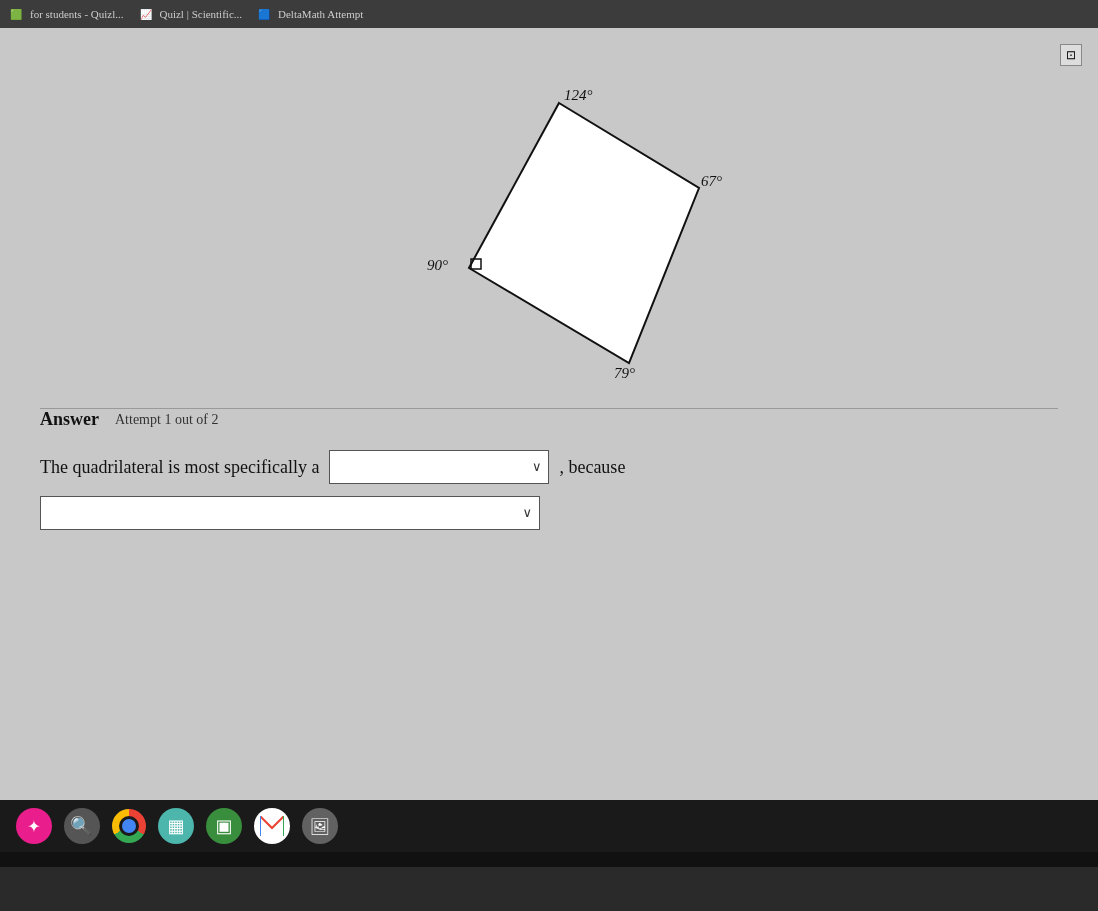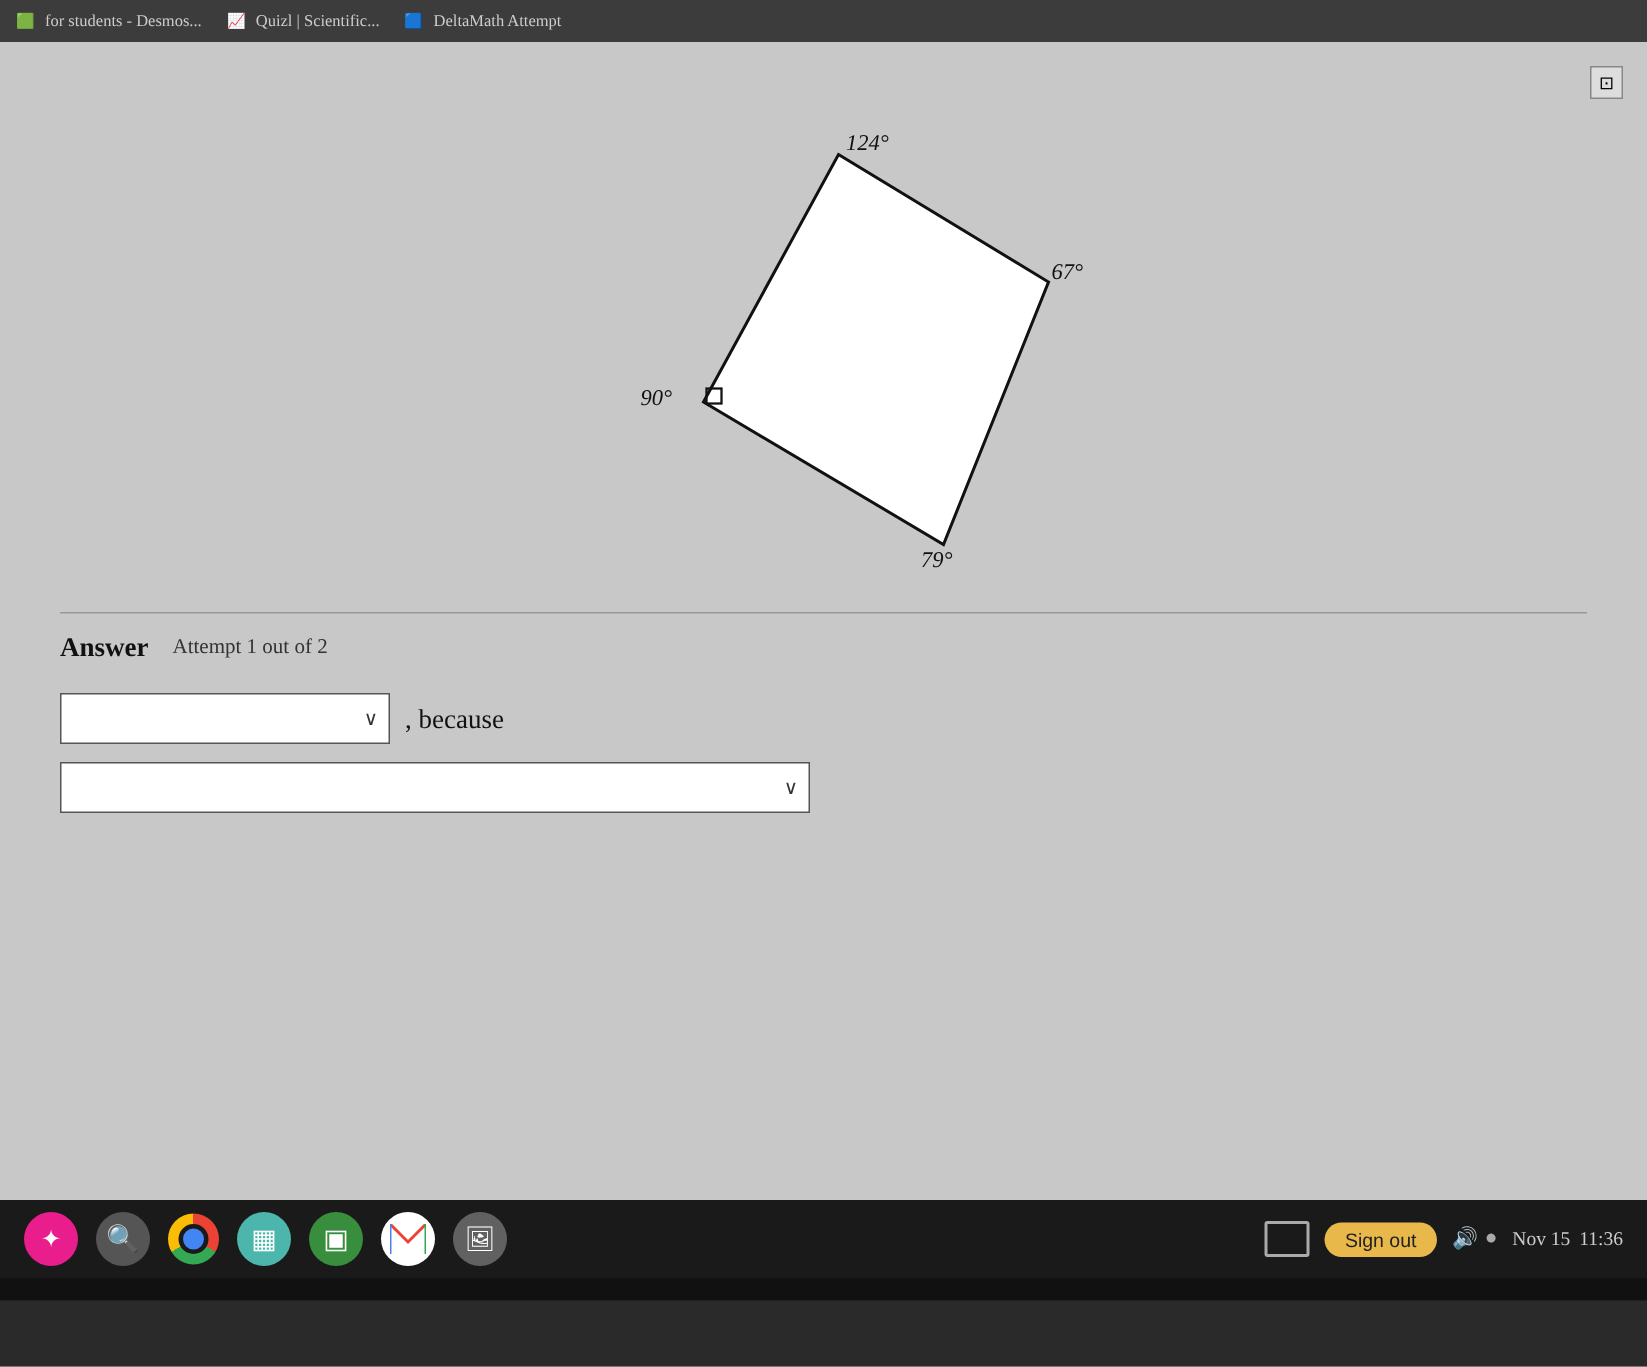--- a/index.html
+++ b/index.html
@@ -72,21 +72,21 @@
     }
 
     .shape-svg {
       position: relative;
     }
 
     
     .answer-section {
       margin-top: 10px;
       border-top: 1px solid #999;
-      padding-top: 12px;
+      padding-top: 0;
     }
 
     .answer-label-row {
       display: flex;
       align-items: center;
       gap: 16px;
       margin-bottom: 20px;
     }
 
     .answer-label {
@@ -297,21 +297,21 @@
       background: #4285f4;
       border: 3px solid #1a1a1a;
     }
   </style>
 </head>
 <body>
 
 <div class="browser-bar">
   <div class="browser-tab">
     <span class="tab-icon">🟩</span>
-    <span>for students - Desmos...</span>
+    <span>for students - Quizl...</span>
   </div>
   <div class="browser-tab">
     <span class="tab-icon">📈</span>
     <span>Quizl | Scientific...</span>
   </div>
   <div class="browser-tab">
     <span class="tab-icon">🟦</span>
     <span>DeltaMath Attempt</span>
   </div>
 </div>
@@ -338,20 +338,21 @@
     </svg>
   </div>
 
   <div class="answer-section">
     <div class="answer-label-row">
       <span class="answer-label">Answer</span>
       <span class="attempt-text">Attempt 1 out of 2</span>
     </div>
 
     <div class="answer-sentence-row">
+      <span>The quadrilateral is most specifically a</span>
       <div class="dropdown-wrapper">
         <select class="dropdown-select">
           <option value=""></option>
           <option value="trapezoid">trapezoid</option>
           <option value="parallelogram">parallelogram</option>
           <option value="rectangle">rectangle</option>
           <option value="rhombus">rhombus</option>
           <option value="square">square</option>
           <option value="kite">kite</option>
           <option value="quadrilateral">quadrilateral</option>
@@ -388,32 +389,17 @@
       <polyline points="0,0 12,12 24,0" fill="none" stroke="#ea4335" stroke-width="2"></polyline>
       <line x1="0" y1="0" x2="0" y2="20" stroke="#4285f4" stroke-width="2"></line>
       <line x1="24" y1="0" x2="24" y2="20" stroke="#34a853" stroke-width="2"></line>
     </svg>
   </div>
 
   <div class="taskbar-icon" style="background:#616161; color:white; font-size:16px;">🖼</div>
 
   <div class="taskbar-spacer"></div>
 
-  <div class="taskbar-right">
-    <div class="window-icon"></div>
-
-    <button class="sign-out-btn">Sign out</button>
-
-    <div style="display:flex;align-items:center;gap:4px;">
-      <span style="color:#aaa;font-size:14px;">🔊</span>
-      <span style="color:#aaa;font-size:14px;">●</span>
-    </div>
-
-    <div class="system-icons">
-      <span>Nov 15</span>
-      <span>11:36</span>
-    </div>
-  </div>
 </div>
 
 <div class="bottom-area">
   <span class="dell-logo">DELL</span>
 </div>
 
 </body></html>

